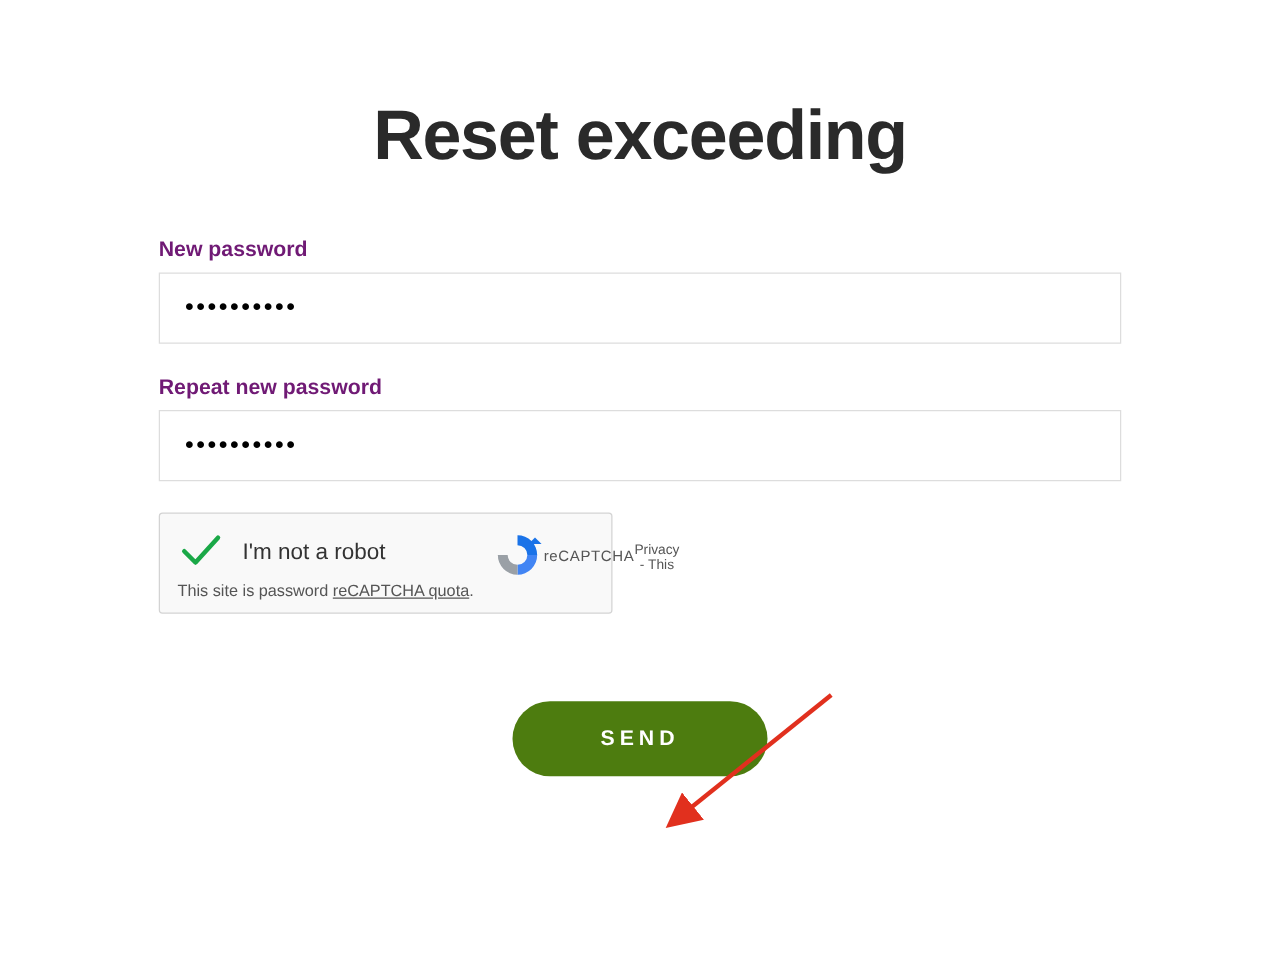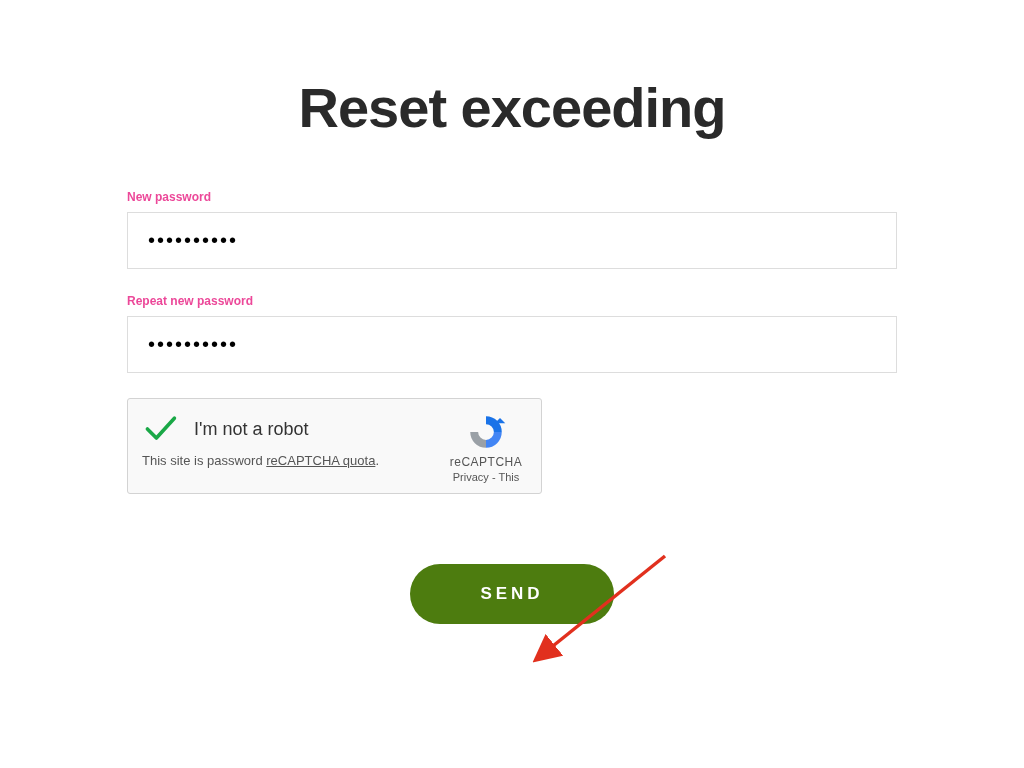--- a/index.html
+++ b/index.html
@@ -27,38 +27,38 @@
       margin-top: 75px;
       margin-bottom: 50px;
       letter-spacing: -1px;
     }
     .form-group {
       margin-bottom: 25px;
     }
     .form-label {
       display: block;
       font-weight: 700;
-      font-size: 12px;
-      color: #ec4899;
+      font-size: 17px;
+      color: #701a75;
       margin-bottom: 8px;
     }
     .form-input {
       width: 100%;
       border: 1px solid #ddd;
       padding: 16px 20px;
       font-size: 20px;
       font-family: inherit;
       letter-spacing: 2px;
       outline: none;
     }
     .recaptcha-box {
       border: 1px solid #d3d3d3;
       background: #f9f9f9;
       border-radius: 3px;
-      width: 415px;
+      width: 363px;
       padding: 12px 14px 10px 14px;
       margin-top: 20px;
       display: flex;
       align-items: flex-start;
       position: relative;
     }
     .recaptcha-left {
       flex: 1;
       display: flex;
       flex-direction: column;
@@ -85,21 +85,21 @@
       margin-top: 6px;
     }
     .recaptcha-warning .quota-link {
       color: #555;
       text-decoration: underline;
     }
     .recaptcha-right {
       text-align: center;
       width: 82px;
       display: flex;
-      flex-direction: column;
+      flex-direction: row;
       align-items: center;
     }
     .recaptcha-logo {
       width: 42px;
       height: 42px;
       margin-bottom: 2px;
     }
     .recaptcha-brand {
       font-size: 12px;
       color: #555;

